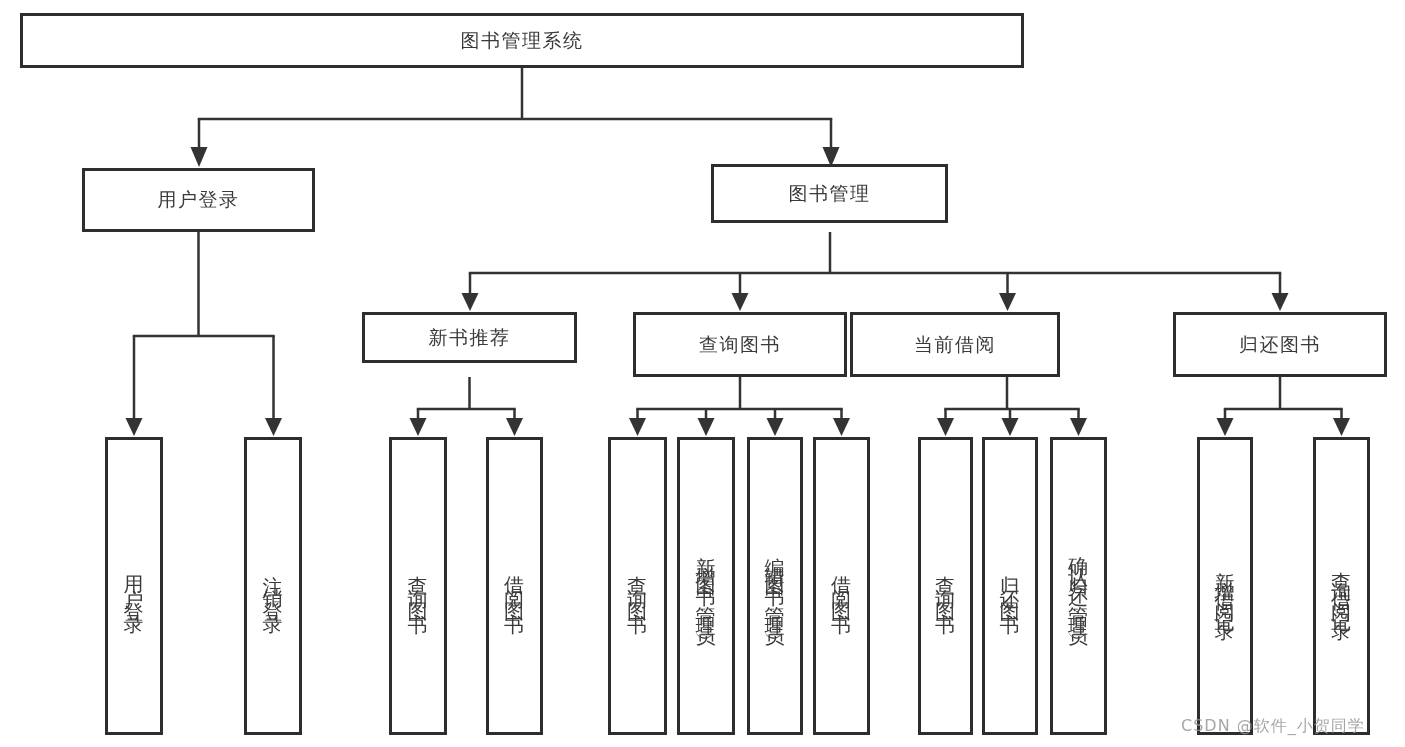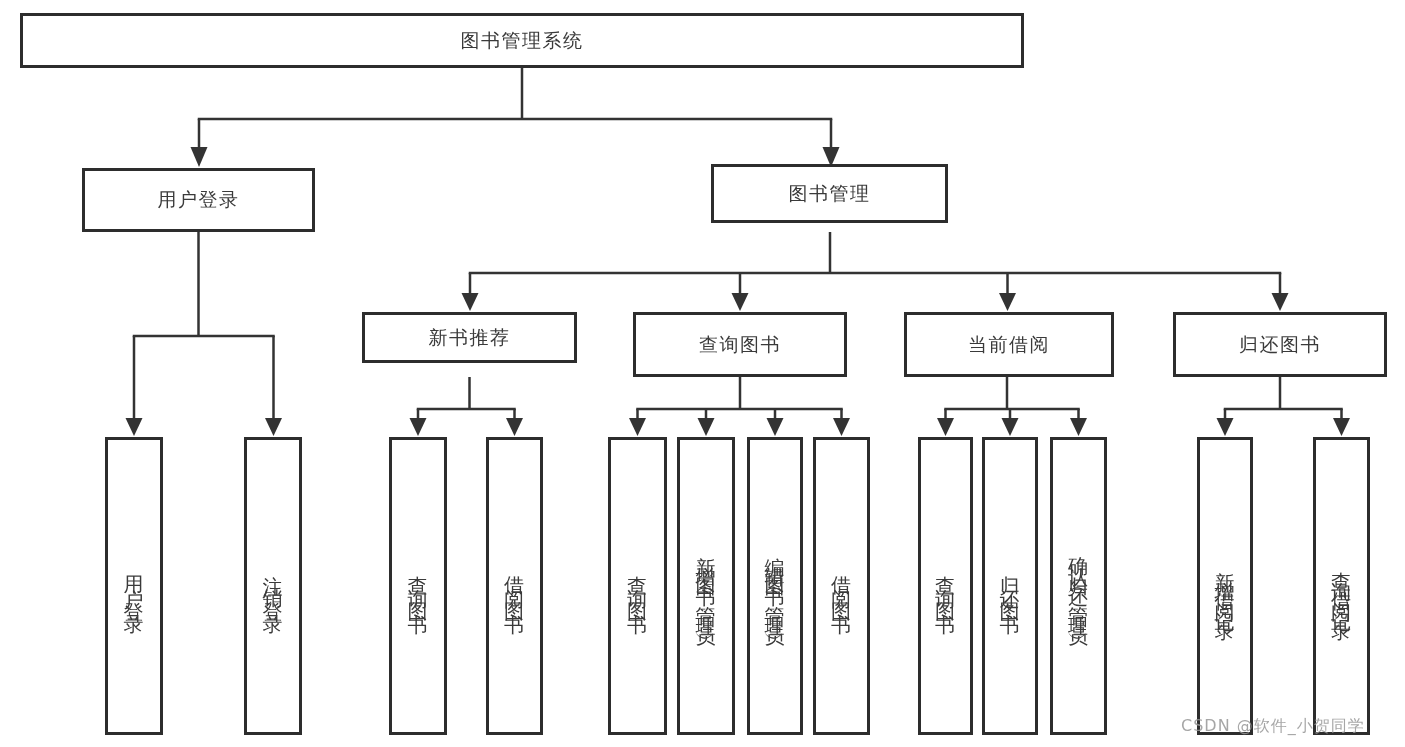--- a/index.html
+++ b/index.html
@@ -22,21 +22,21 @@
   .watermark{
     position:absolute;left:1181px;top:716px;white-space:nowrap;
     font-size:16px;letter-spacing:1px;color:rgba(150,150,150,0.85);
   }
   
   .n-root{left:20px;top:13px;width:1004px;height:55px;}
   .n-l1a{left:82px;top:168px;width:233px;height:64px;}
   .n-l1b{left:711px;top:164px;width:237px;height:59px;}
   .n-l2a{left:362px;top:312px;width:215px;height:51px;}
   .n-l2b{left:633px;top:312px;width:214px;height:65px;}
-  .n-l2c{left:904px;top:312px;width:210px;height:65px;}
+  .n-l2c{left:850px;top:312px;width:210px;height:65px;}
   .n-l2d{left:1173px;top:312px;width:214px;height:65px;}
   .leaf{top:437px;height:298px;}
   .lf01{left:105px;width:58px;}
   .lf02{left:244px;width:58px;}
   .lf03{left:389px;width:58px;}
   .lf04{left:486px;width:57px;}
   .lf05{left:608px;width:59px;}
   .lf06{left:677px;width:58px;}
   .lf07{left:747px;width:56px;}
   .lf08{left:813px;width:57px;}

